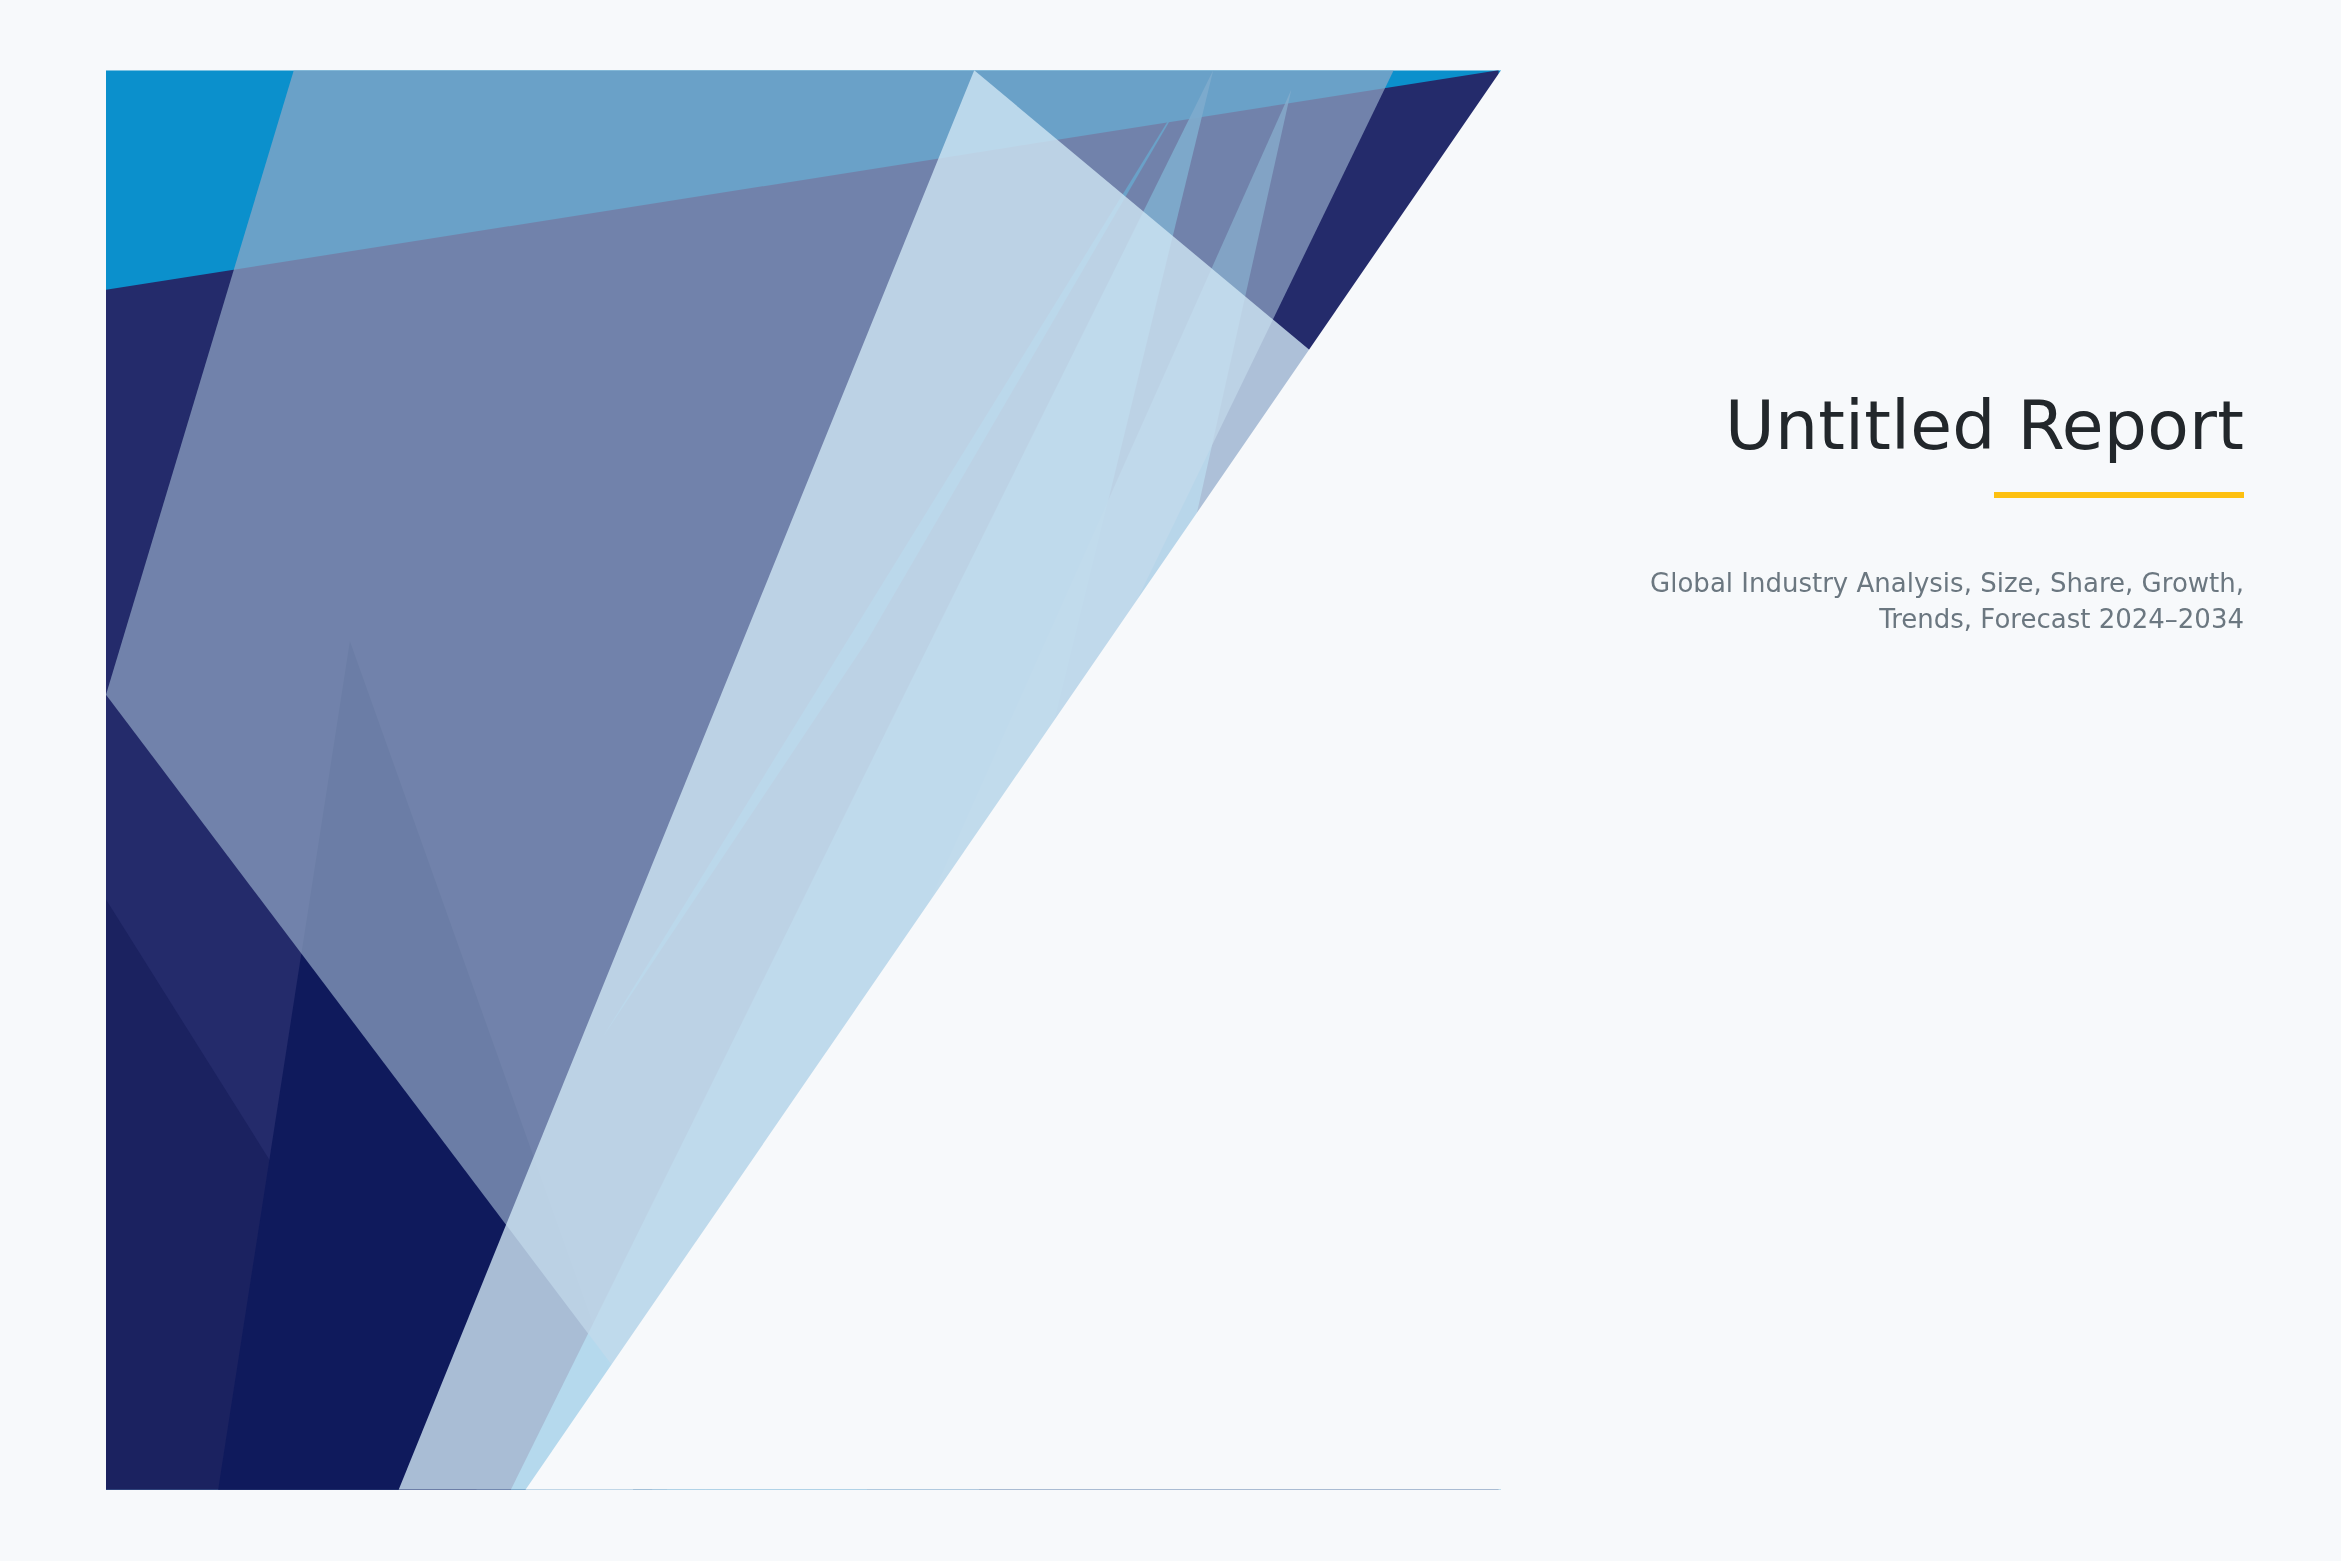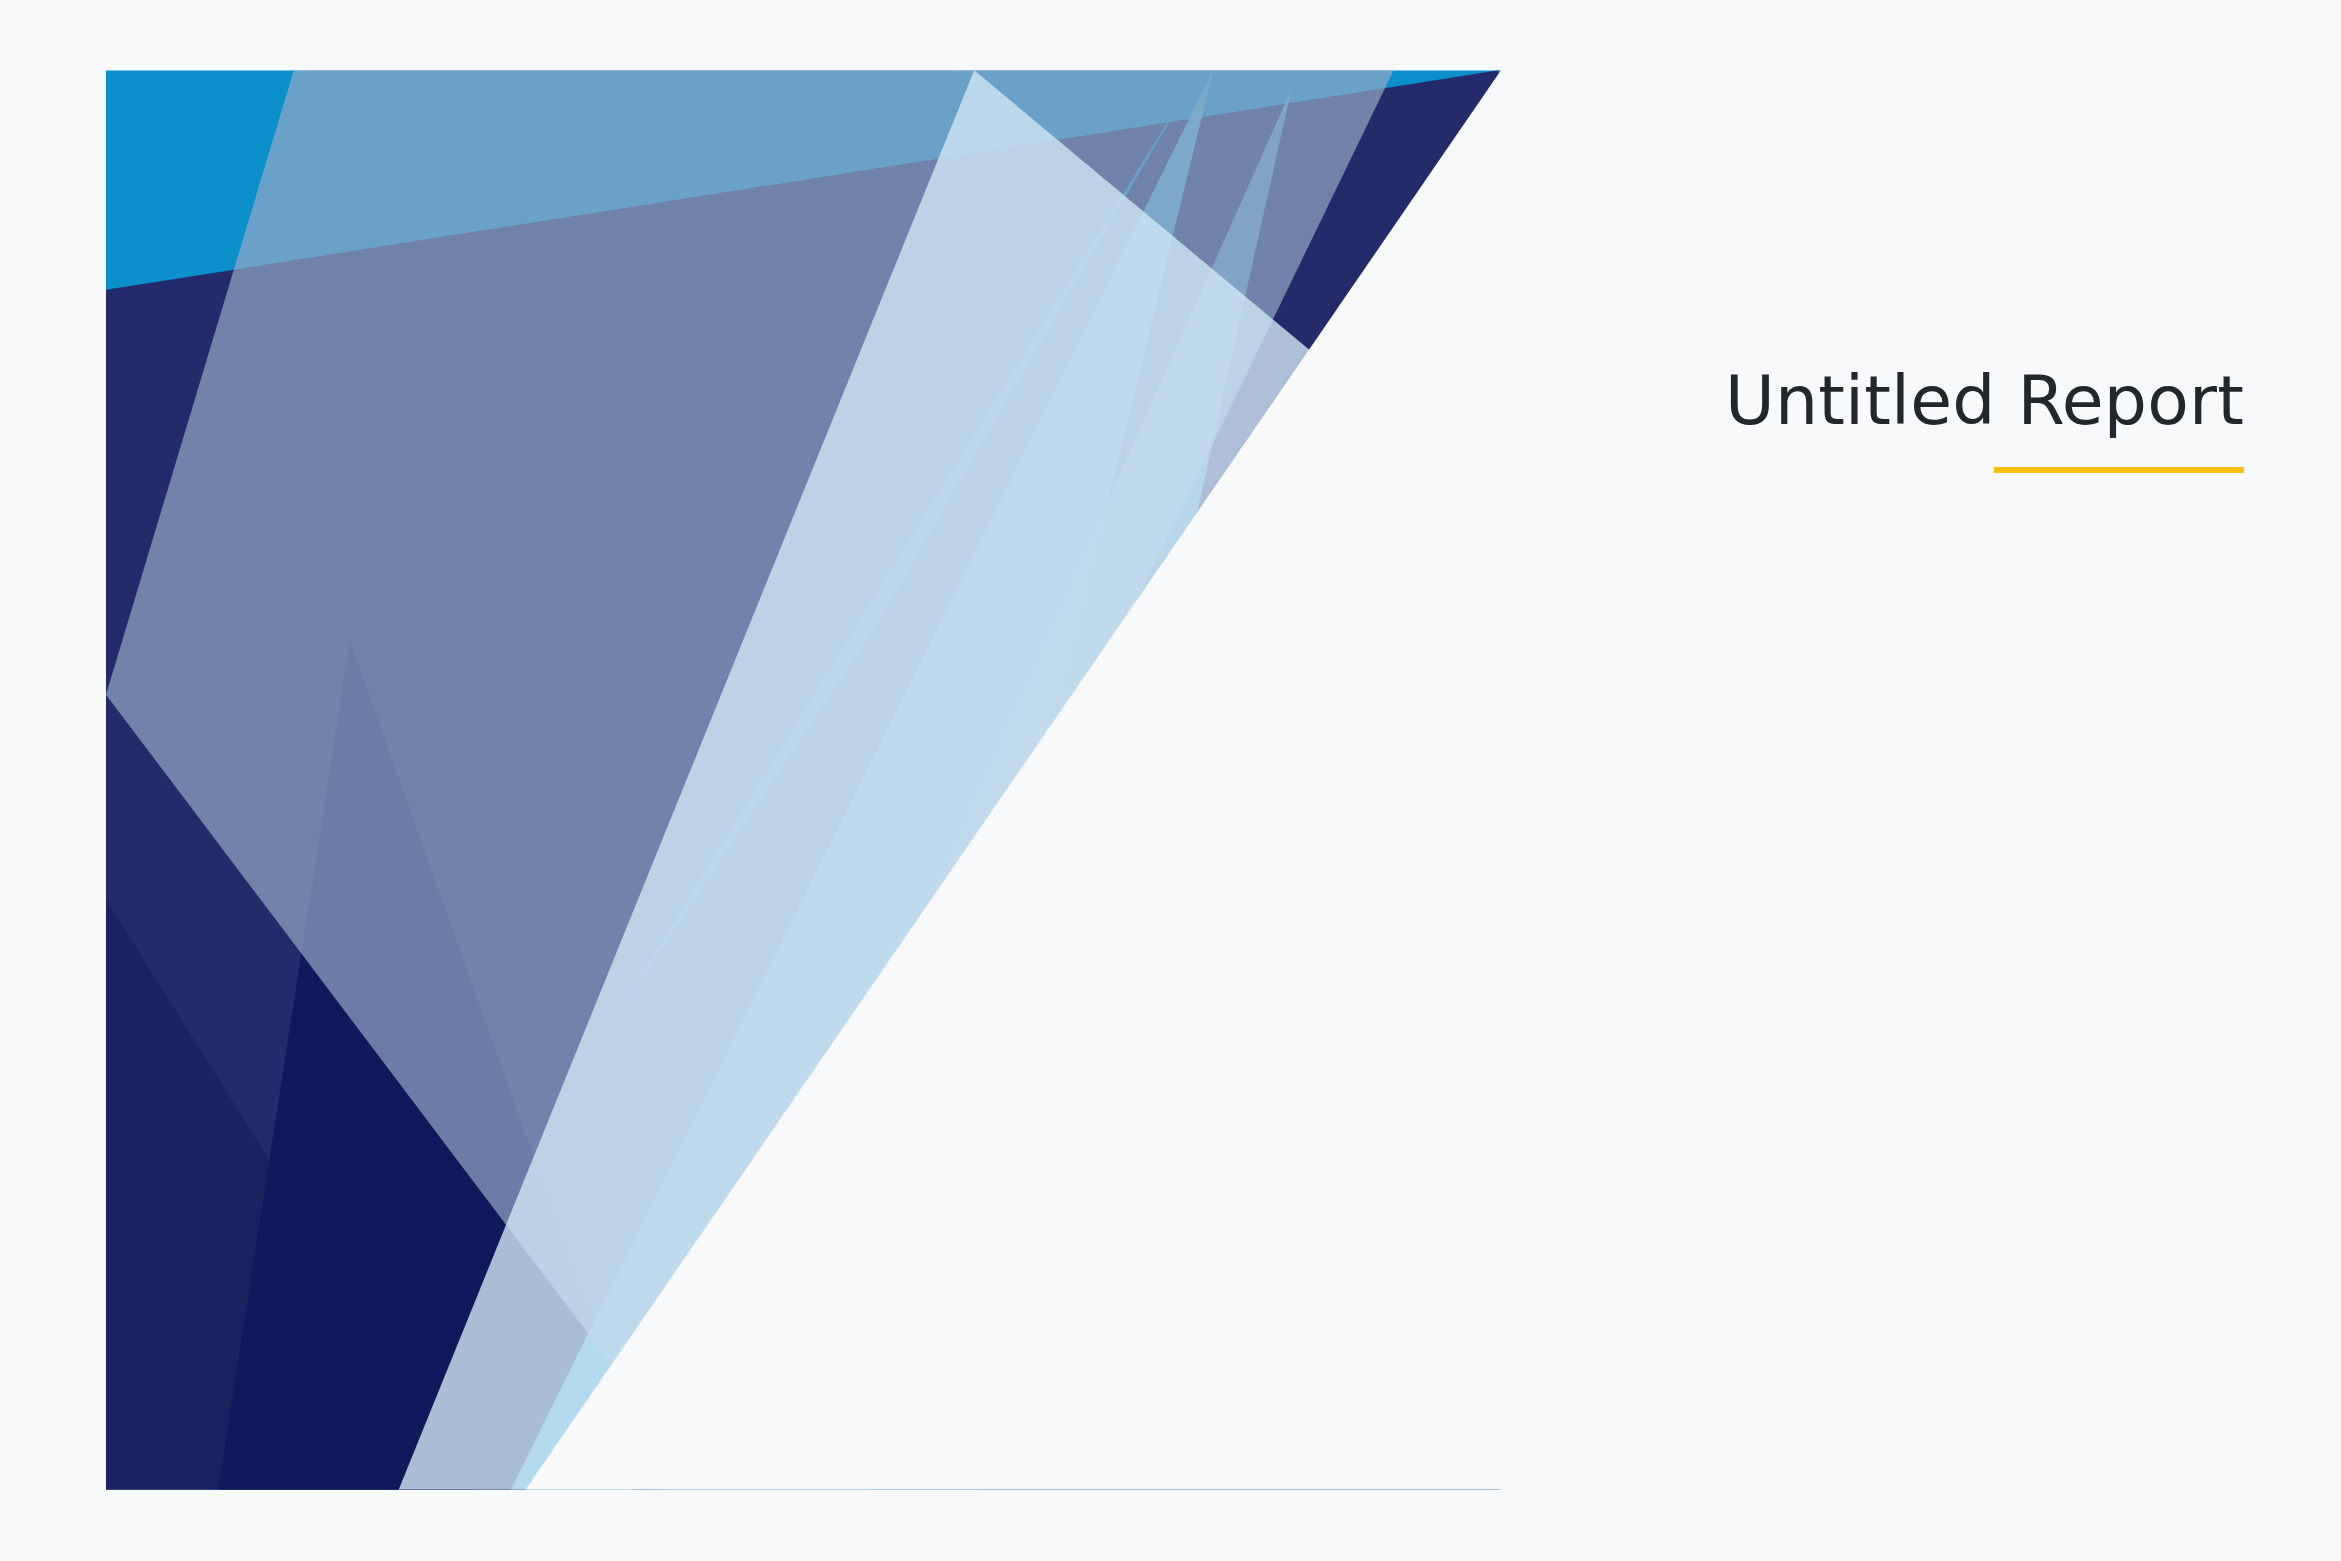--- a/index.html
+++ b/index.html
@@ -32,21 +32,21 @@
   #artwork svg {
     display: block;
     width: 1395px;
     height: 1420px;
   }
 
   
   #text-block {
     position: absolute;
     left: 1610px;
-    top: 364px;
+    top: 389px;
     width: 634px;
     text-align: right;
   }
   #report-title {
     font-size: 68px;
     font-weight: 400;
     line-height: 1.08;
     color: #22272b;
     letter-spacing: 0.2px;
     margin: 0;
@@ -104,16 +104,17 @@
 
         <polygon points="2100,0 2855,0 2855,0 2100,0" fill="none"></polygon>
 
       </g>
     </svg>
   </div>
 
   <div id="text-block">
     <h1 id="report-title">Untitled Report</h1>
     <div id="accent-rule"></div>
+    <p id="report-subtitle">Global Industry Analysis, Size, Share, Growth, Trends, Forecast 2024–2034</p>
   </div>
 
 </div>
 
 
 </body></html>

